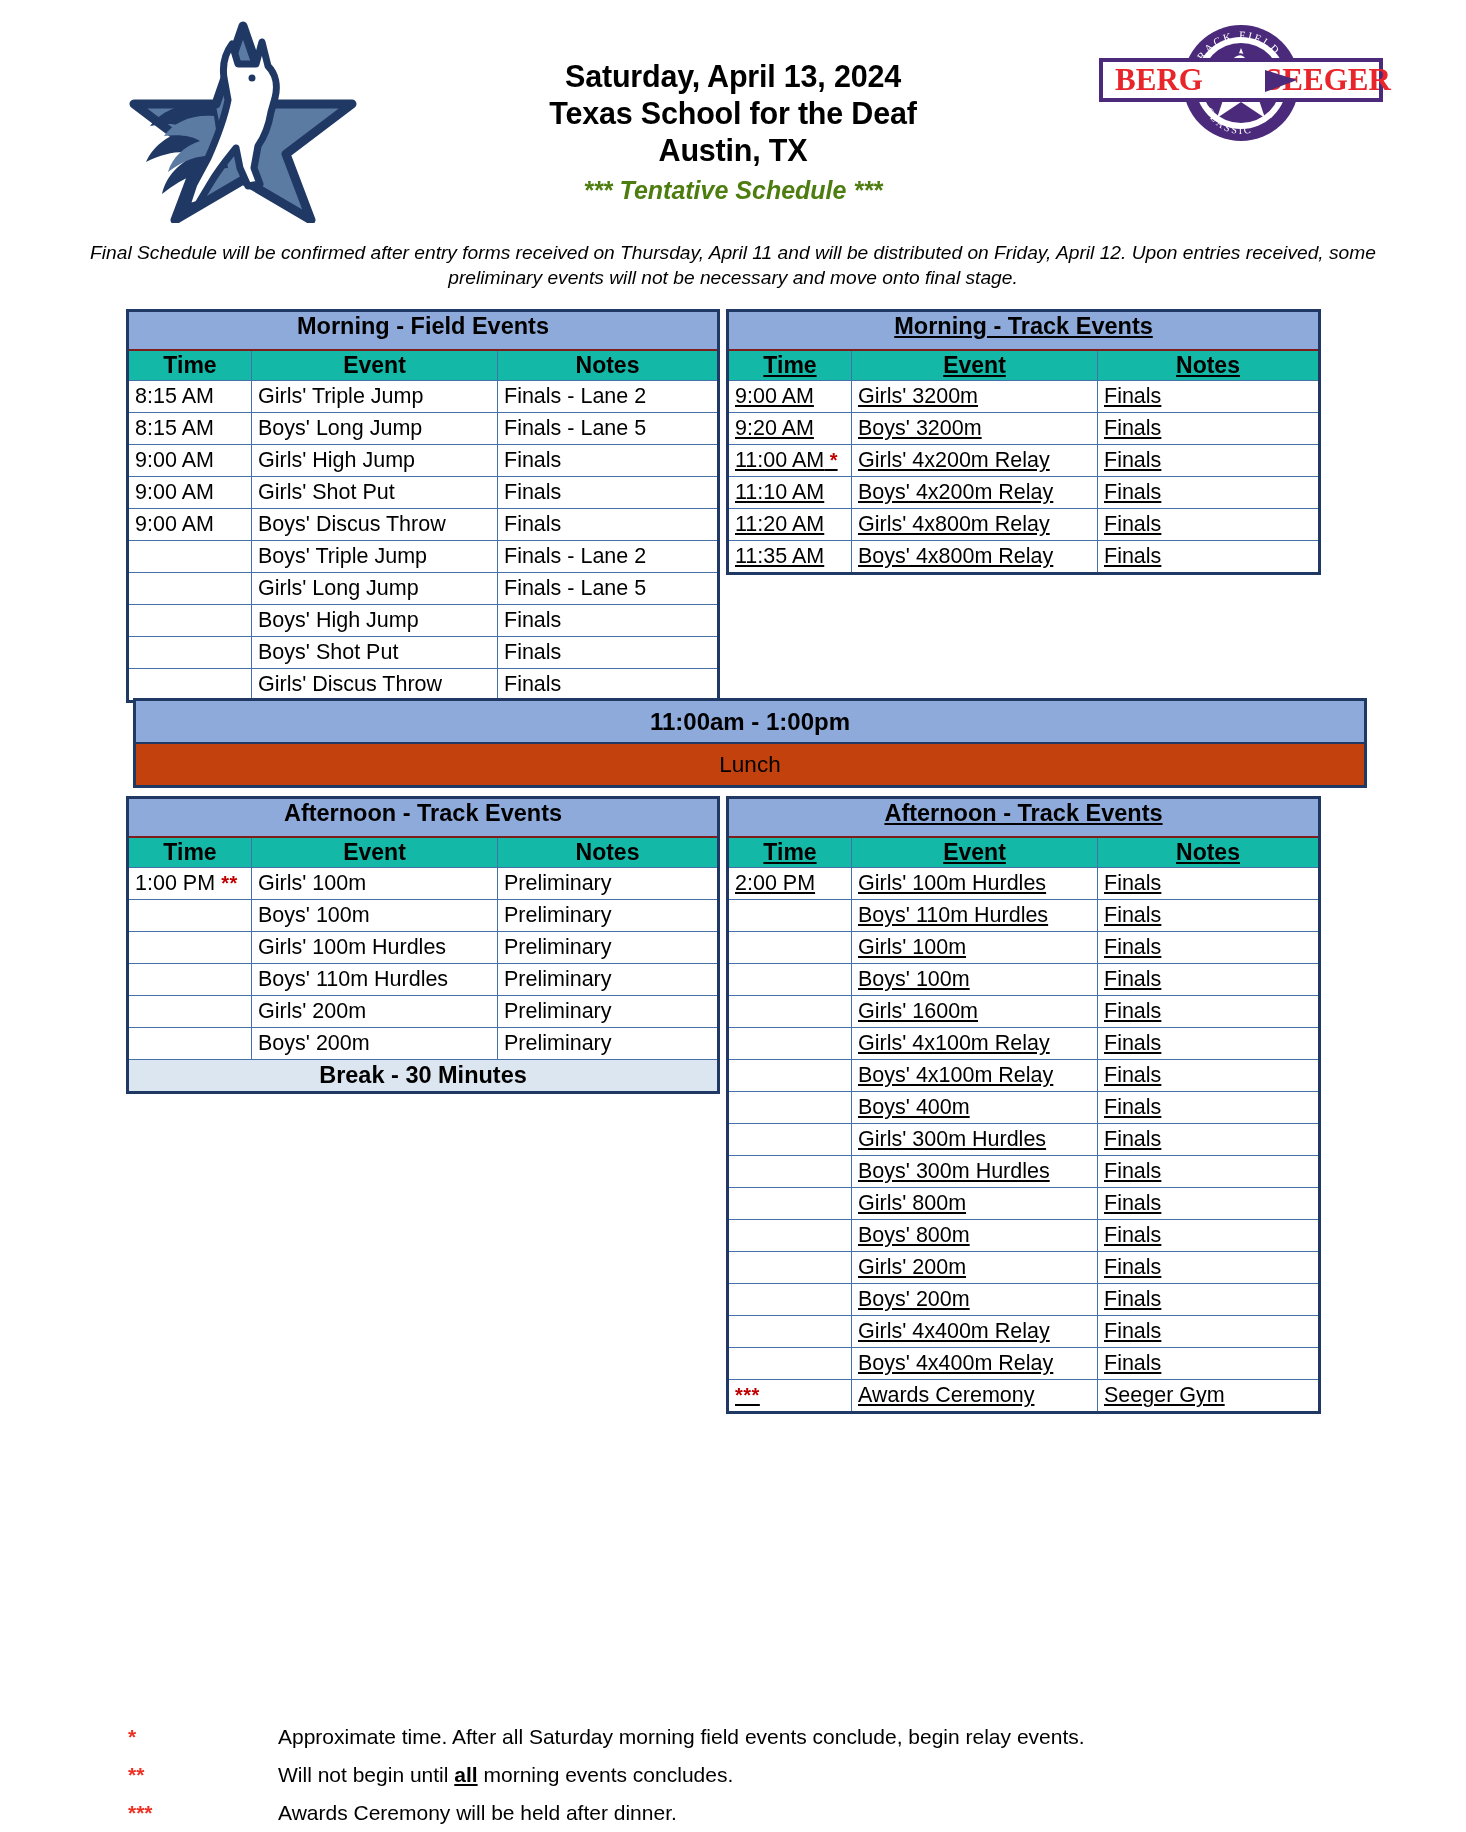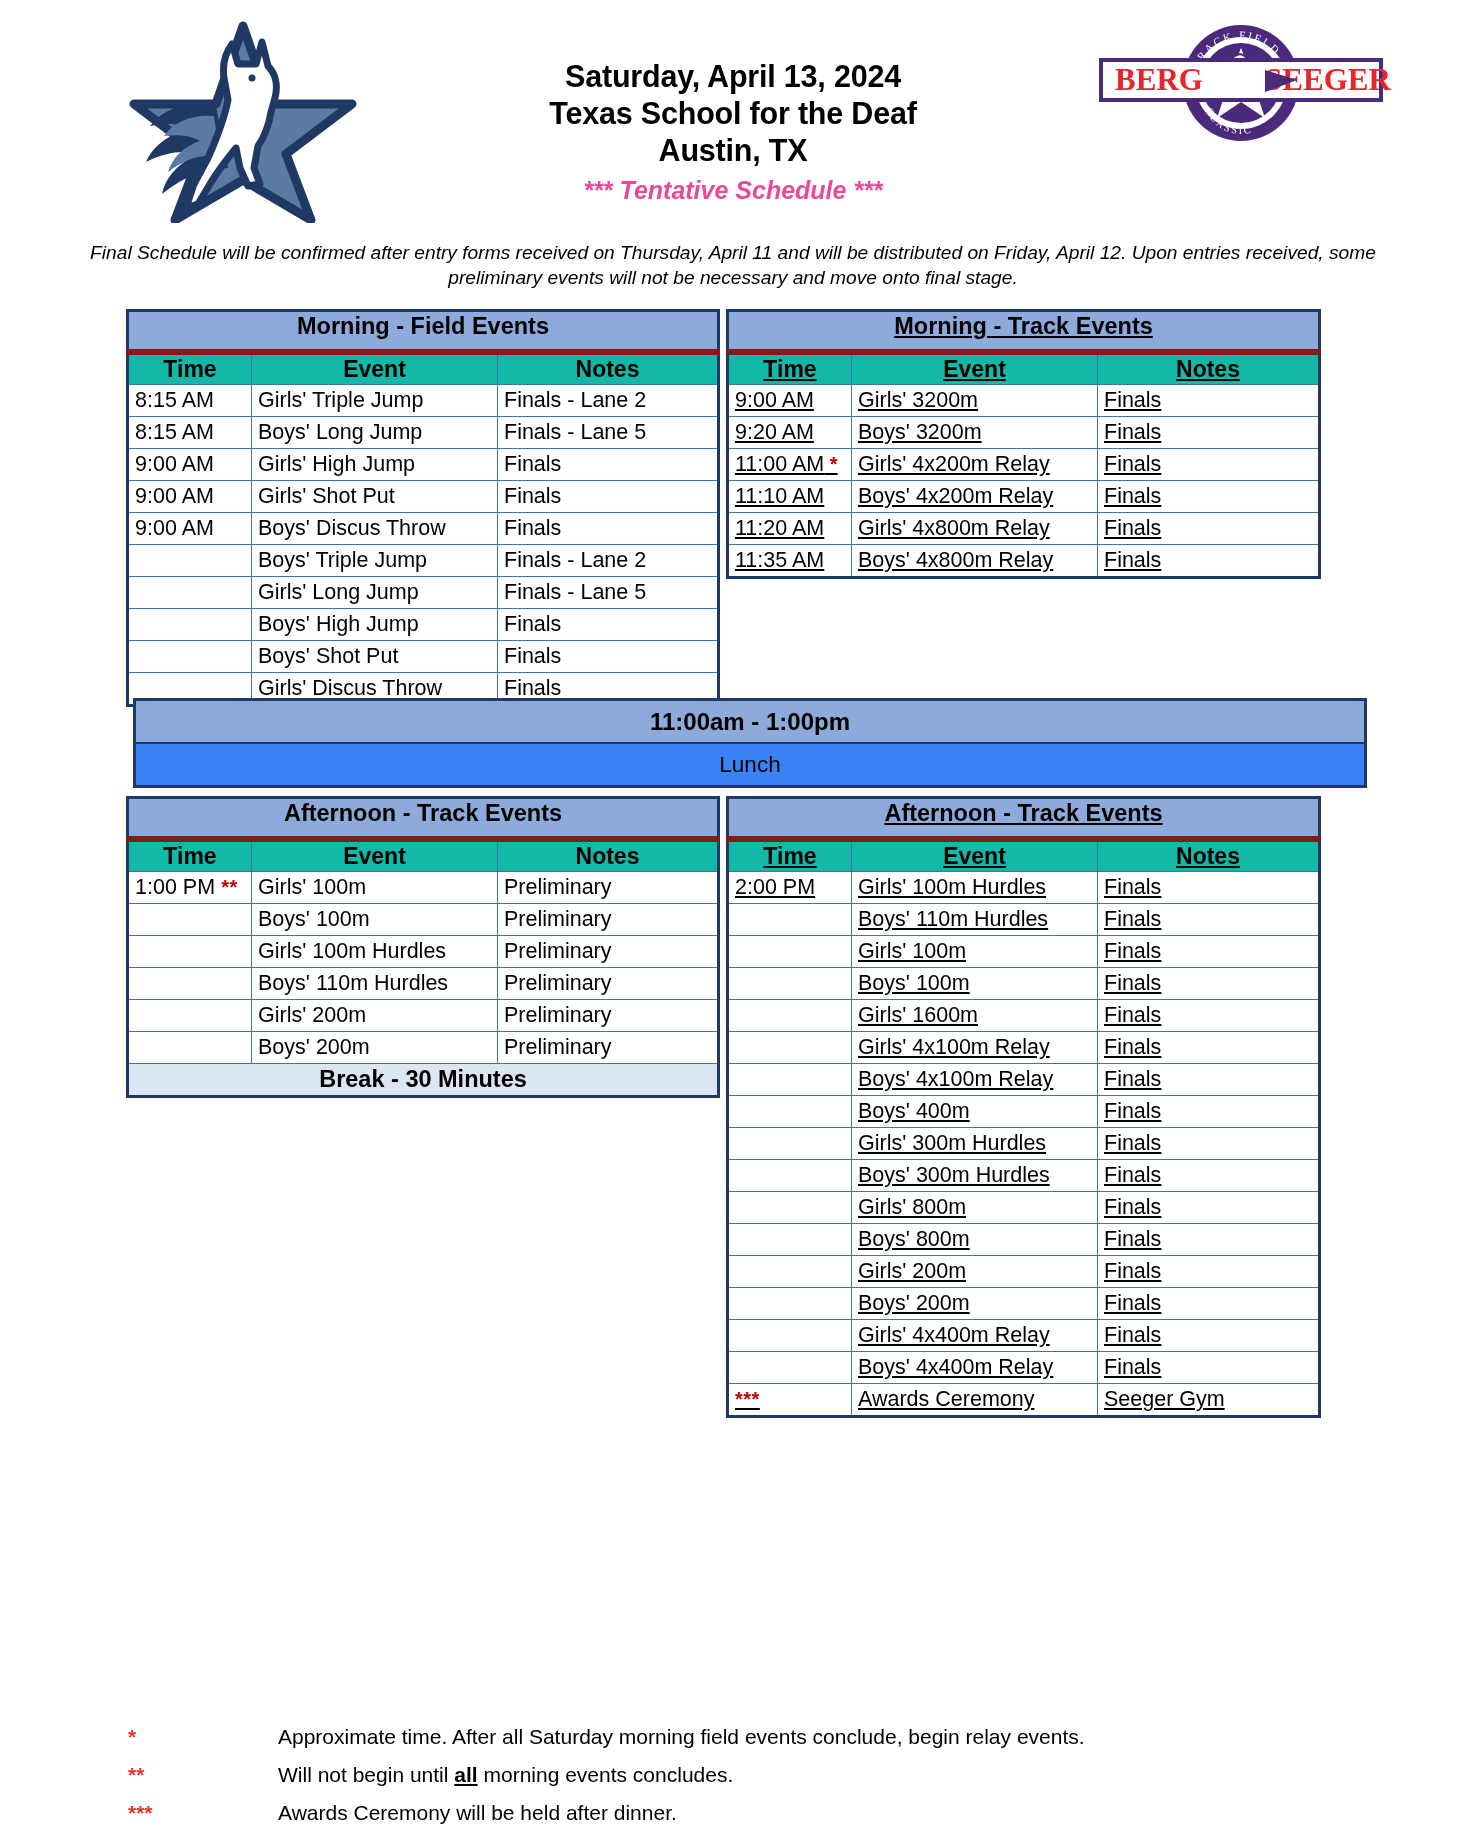--- a/index.html
+++ b/index.html
@@ -45,21 +45,21 @@
   .title-line {
     font-weight: bold;
     font-size: 30.5px;
     line-height: 37px;
     letter-spacing: -0.2px;
     white-space: nowrap;
   }
   .title-line.l1 { font-size: 31px; }
   .tentative {
     margin-top: 7px;
-    color: #ec4899;
+    color: #4d7c0f;
     font-weight: bold;
     font-style: italic;
     font-size: 25px;
     line-height: 28px;
   }
 
   .note-paragraph {
     margin: 10px auto 0 auto;
     width: 1290px;
     text-align: center;
@@ -100,21 +100,21 @@
     height: 26px;
     box-sizing: border-box;
     overflow: hidden;
     white-space: nowrap;
   }
   tr.title-row td {
     background: #8eaadb;
     text-align: center;
     font-weight: bold;
     font-size: 23.5px;
-    border-bottom: 6px solid #7f1d1d;
+    border-bottom: 2px solid #7f1d1d;
     padding-top: 3px;
     padding-bottom: 12px;
   }
   tr.head-row td {
     background: #14b8a6;
     text-align: center;
     font-weight: bold;
     font-size: 23px;
     padding-top: 3px;
     padding-bottom: 4px;
@@ -161,21 +161,21 @@
     height: 35px;
     padding: 3px 6px;
   }
   table.lunch tr.title-row td {
     background: #8eaadb;
     font-weight: bold;
     font-size: 24px;
     border-bottom: 2px solid #1f3864;
   }
   table.lunch tr.body-row td {
-    background: #3b82f6;
+    background: #c2410c;
     font-weight: normal;
     font-size: 22.5px;
   }
 
   
   .footnotes {
     position: absolute;
     left: 128px;
     width: 1200px;
     font-size: 21px;

